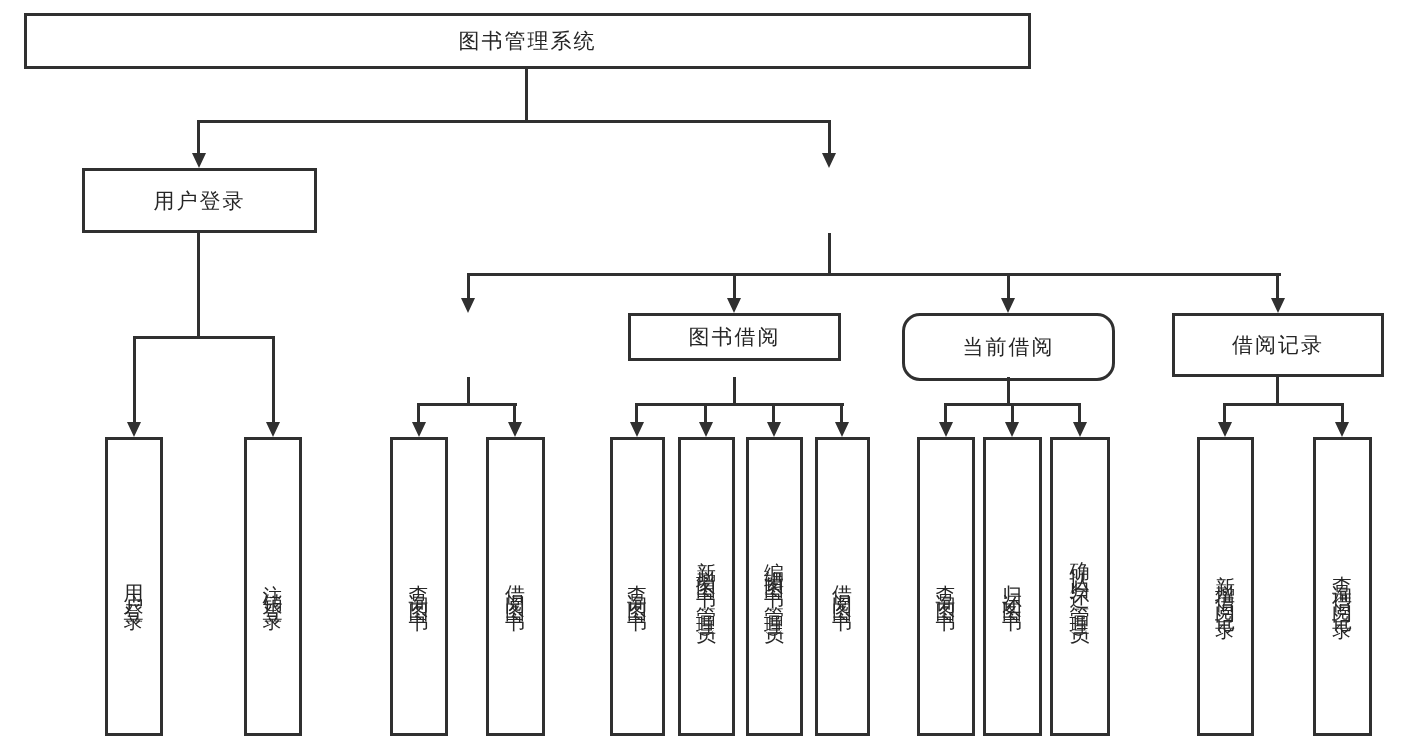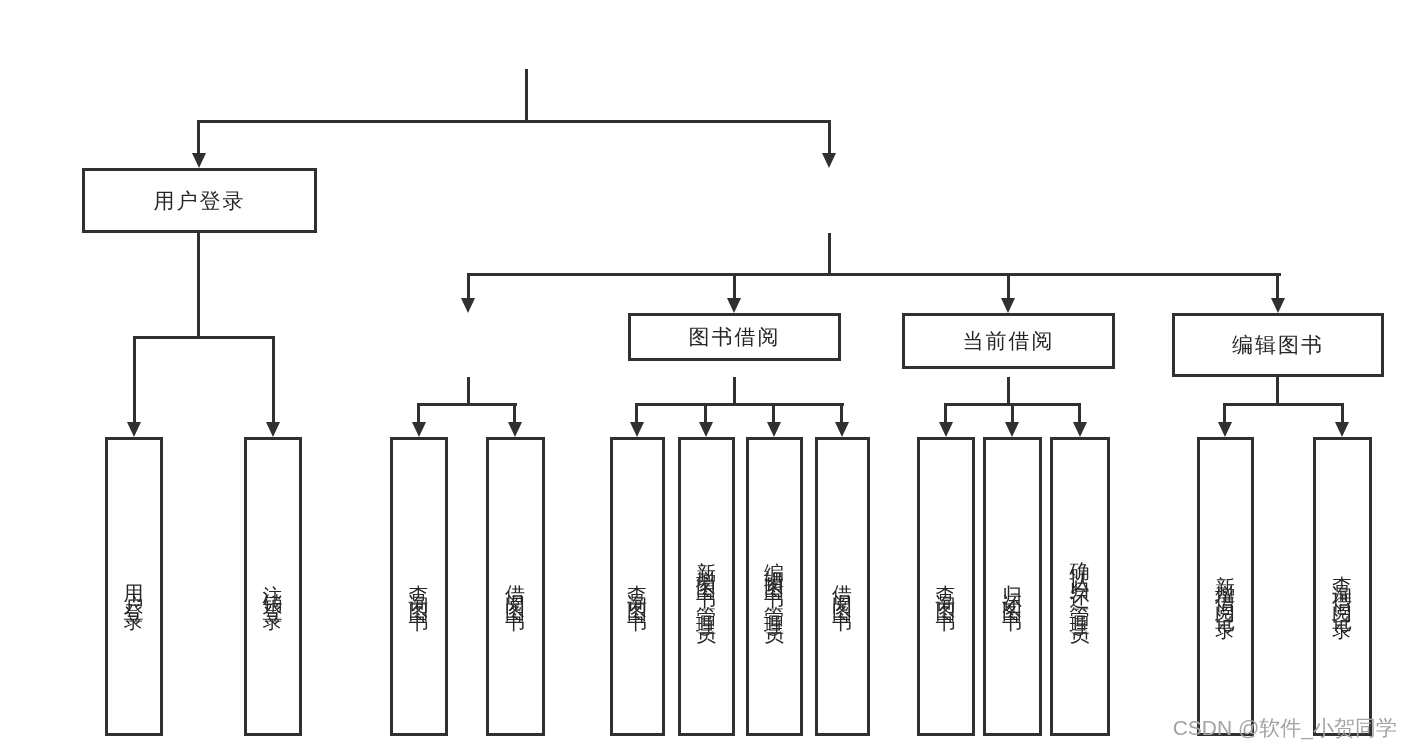--- a/index.html
+++ b/index.html
@@ -32,33 +32,36 @@
   .watermark{
     position:absolute;right:8px;bottom:5px;color:var(--wm);
     font-size:21px;white-space:nowrap;
   }
 </style>
 </head>
 <body>
 
 <div class="stage">
 
+  <div class="box" style="left:24px;top:13px;width:1007px;height:56px;">
+    <span class="h-label">图书管理系统</span>
+  </div>
 
   <div class="box" style="left:82px;top:168px;width:235px;height:65px;">
     <span class="h-label">用户登录</span>
   </div>
 
   <div class="box" style="left:628px;top:313px;width:213px;height:48px;">
     <span class="h-label">图书借阅</span>
   </div>
-  <div class="box" style="left:902px;top:313px;width:213px;height:56px;">
+  <div class="box" style="left:902px;top:313px;width:213px;height:68px;border-radius:18px;">
     <span class="h-label">当前借阅</span>
   </div>
   <div class="box" style="left:1172px;top:313px;width:212px;height:64px;">
-    <span class="h-label">编辑图书</span>
+    <span class="h-label">借阅记录</span>
   </div>
 
   <div class="box leaf" style="left:105px;top:437px;width:58px;height:299px;">
     <span class="v-label">用户登录</span>
   </div>
   <div class="box leaf" style="left:244px;top:437px;width:58px;height:299px;">
     <span class="v-label">注销登录</span>
   </div>
 
   <div class="box leaf" style="left:390px;top:437px;width:58px;height:299px;">
@@ -150,14 +153,13 @@
   <div class="line" style="left:1078px;top:403px;width:3px;height:20px;"></div>
   <div class="arrow" style="left:1073px;top:422px;"></div>
 
   <div class="line" style="left:1276px;top:377px;width:3px;height:29px;"></div>
   <div class="line" style="left:1223px;top:403px;width:121px;height:3px;"></div>
   <div class="line" style="left:1223px;top:403px;width:3px;height:20px;"></div>
   <div class="arrow" style="left:1218px;top:422px;"></div>
   <div class="line" style="left:1341px;top:403px;width:3px;height:20px;"></div>
   <div class="arrow" style="left:1335px;top:422px;"></div>
 
-  <div class="watermark">CSDN @软件_小贺同学</div>
 </div>
 
 </body></html>

